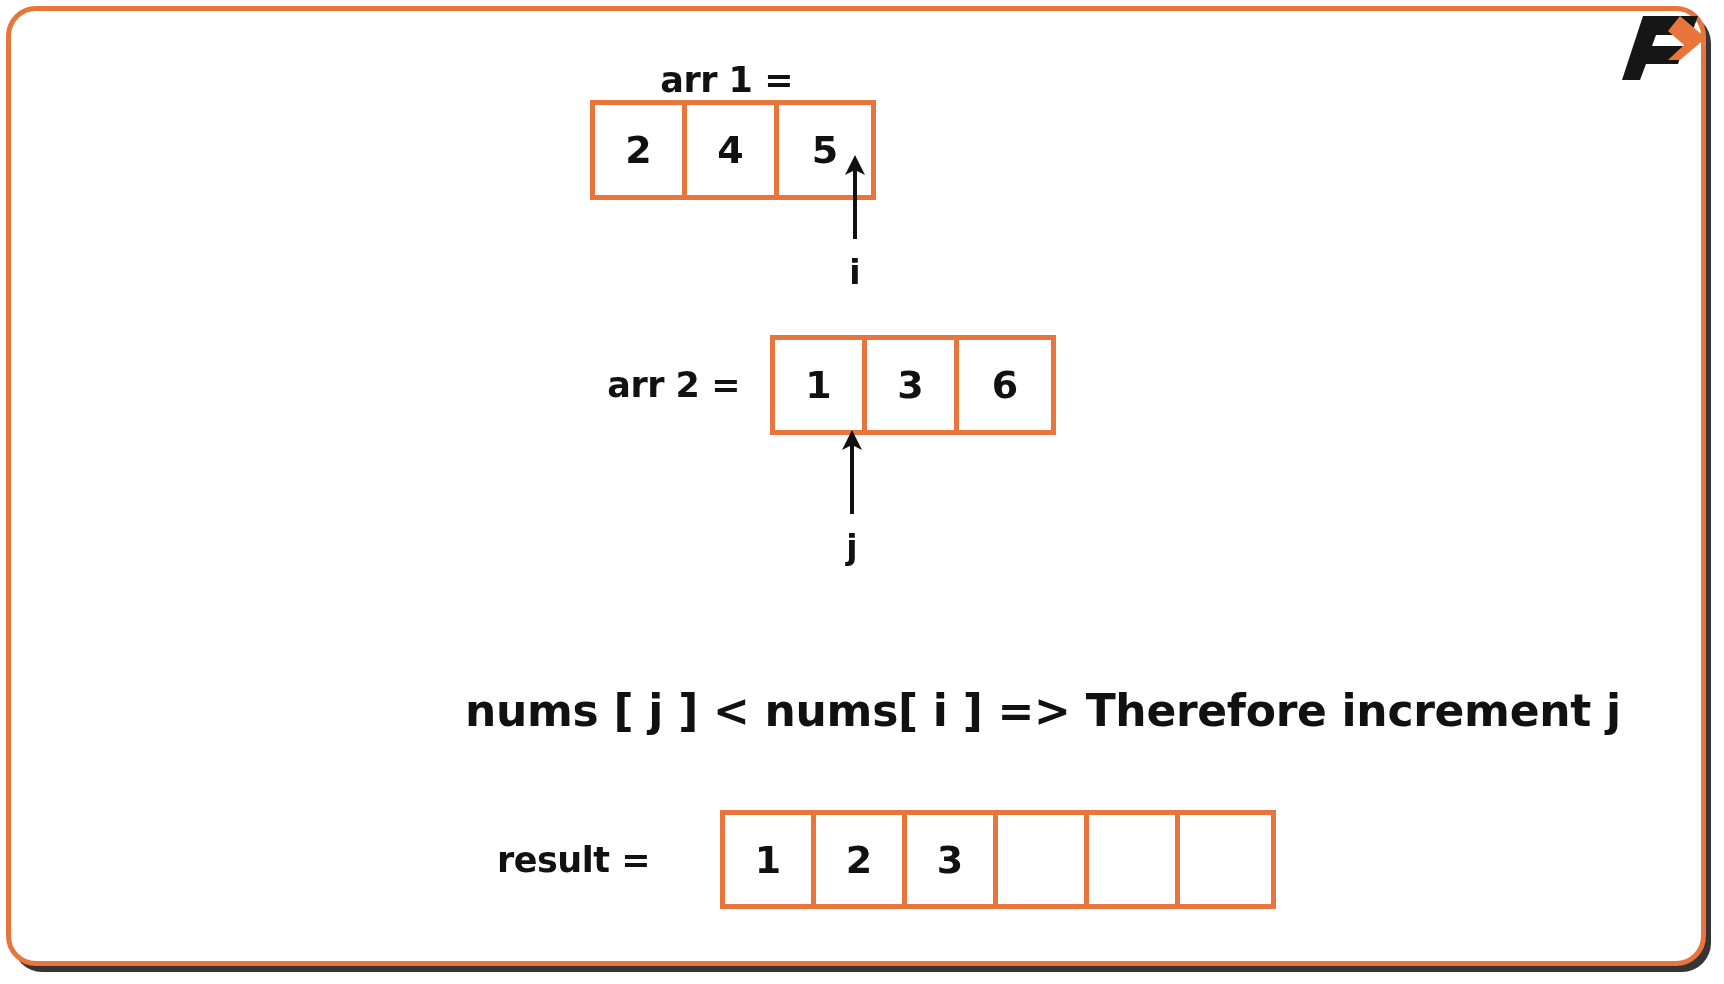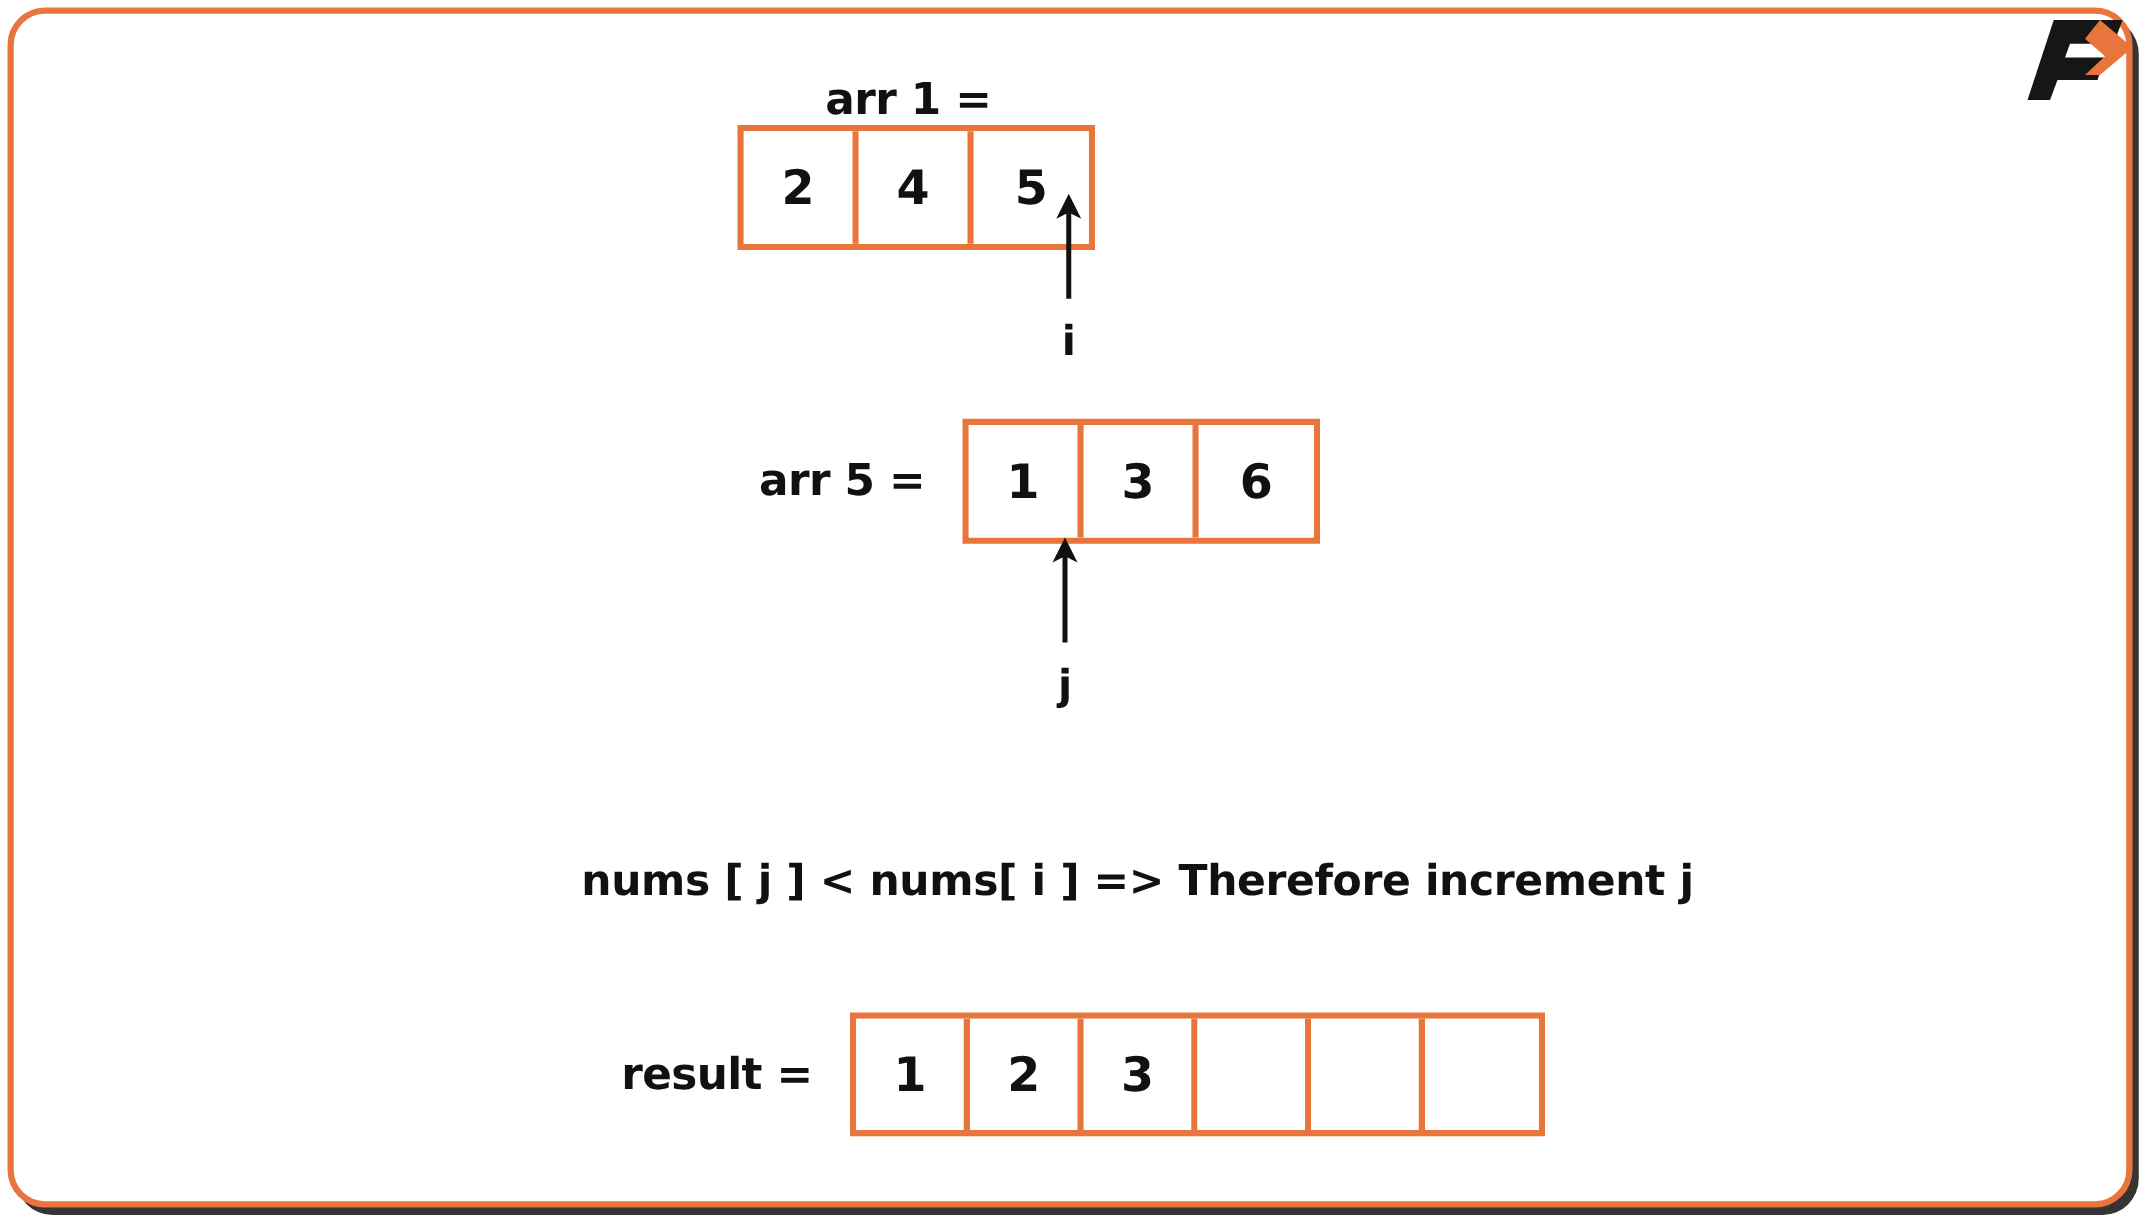--- a/index.html
+++ b/index.html
@@ -108,21 +108,21 @@
     color: #111111;
     line-height: 1;
     margin-top: 16px;
   }
 
   
   .statement {
     position: absolute;
     font-family: "DejaVu Sans", sans-serif;
     font-weight: bold;
-    font-size: 34px;
+    font-size: 44px;
     color: #111111;
     white-space: nowrap;
     letter-spacing: -0.3px;
   }
 </style>
 </head>
 <body>
 
 <div id="canvas">
 
@@ -148,39 +148,39 @@
 
   <div class="pointer" style="left:835px; top:155px;">
     <svg width="28" height="85" viewBox="0 0 28 85" xmlns="http://www.w3.org/2000/svg">
       <line x1="14" y1="84" x2="14" y2="14" stroke="#111111" stroke-width="4"></line>
       <polygon points="14,0 4,20 14,15 24,20" fill="#111111"></polygon>
     </svg>
     <div class="pointer-label">i</div>
   </div>
 
   <div class="row" style="left:590px; top:335px;">
-    <div class="row-label" style="width:150px;">arr 5 =</div>
+    <div class="row-label" style="width:150px;">arr 2 =</div>
     <div class="array">
       <div class="cell">1</div>
       <div class="cell">3</div>
       <div class="cell">6</div>
     </div>
   </div>
 
   <div class="pointer" style="left:832px; top:430px;">
     <svg width="28" height="85" viewBox="0 0 28 85" xmlns="http://www.w3.org/2000/svg">
       <line x1="14" y1="84" x2="14" y2="14" stroke="#111111" stroke-width="4"></line>
       <polygon points="14,0 4,20 14,15 24,20" fill="#111111"></polygon>
     </svg>
     <div class="pointer-label">j</div>
   </div>
 
   <div class="statement" style="left:465px; top:685px;">nums [ j ] &lt; nums[ i ] =&gt; Therefore increment j</div>
 
-  <div class="row" style="left:495px; top:810px;">
+  <div class="row" style="left:495px; top:810px;gap:40px;">
     <div class="row-label" style="width:155px;">result =</div>
     <div class="array result">
       <div class="cell">1</div>
       <div class="cell">2</div>
       <div class="cell">3</div>
       <div class="cell"></div>
       <div class="cell"></div>
       <div class="cell"></div>
     </div>
   </div>

